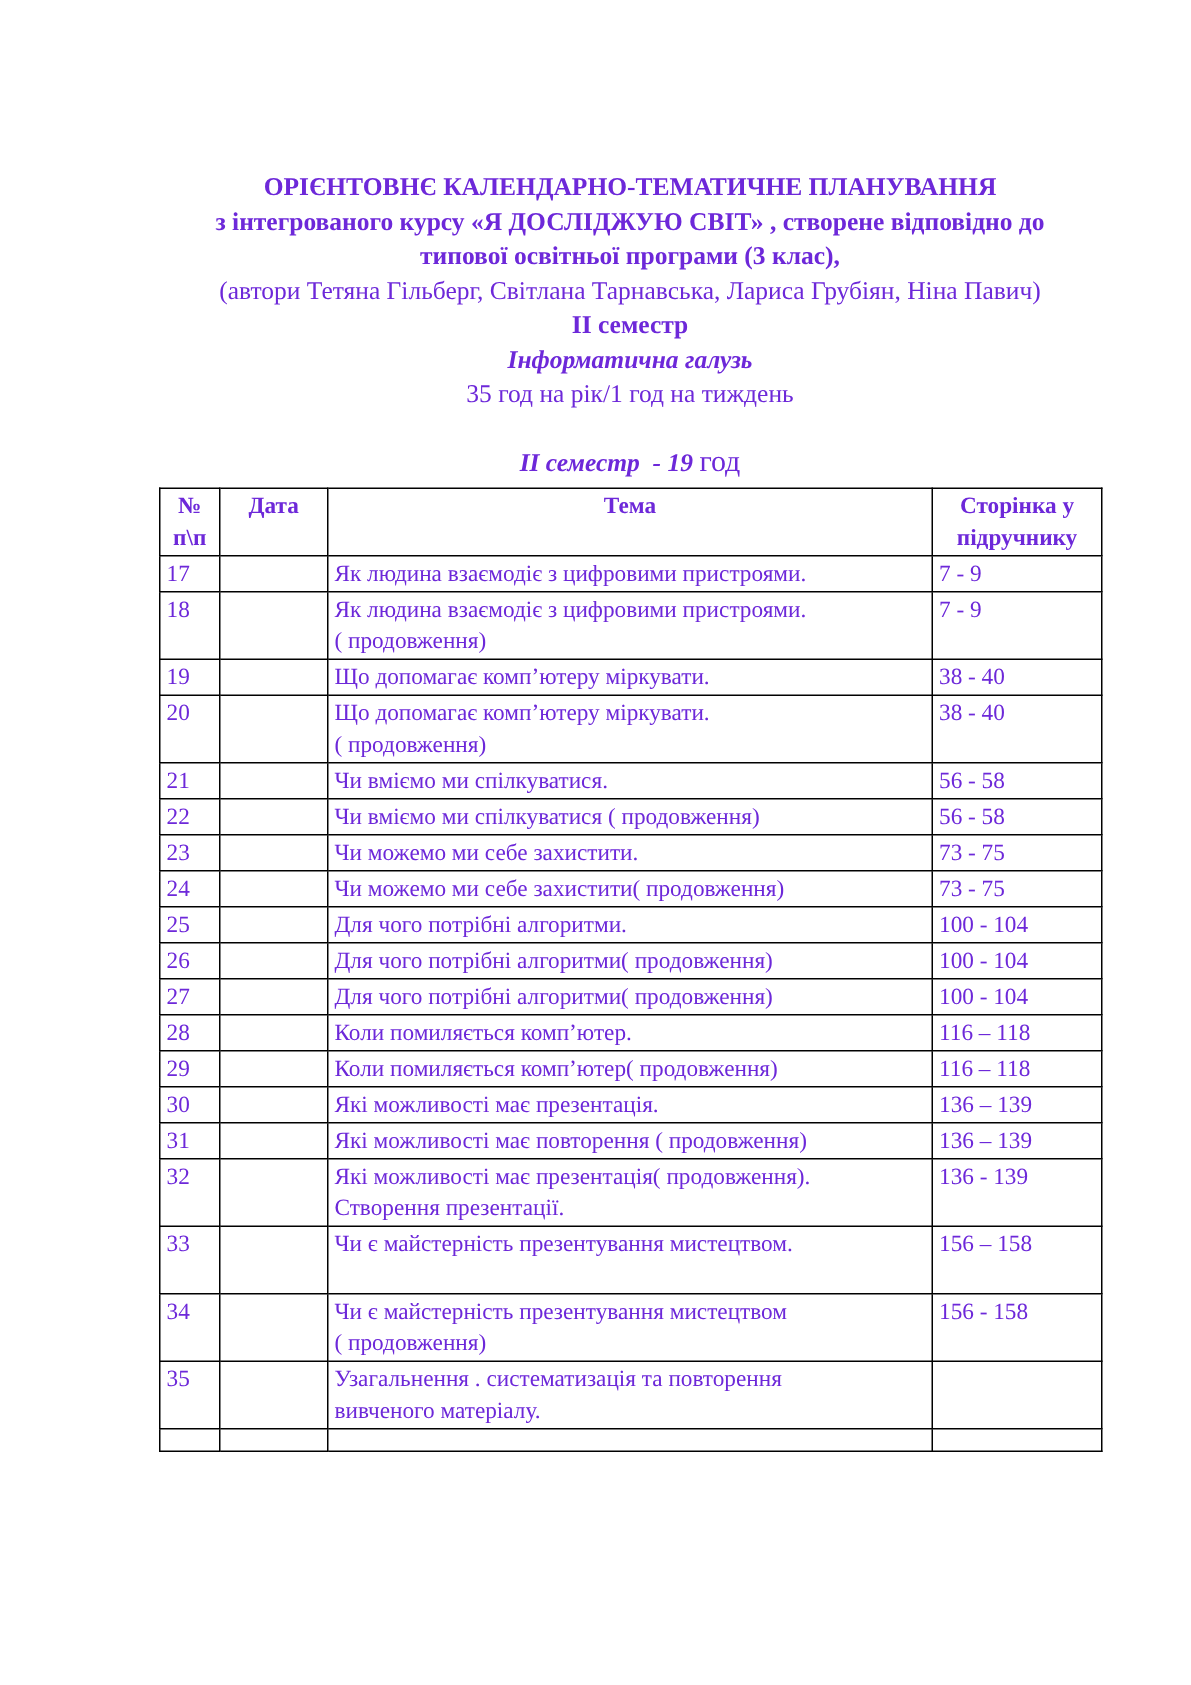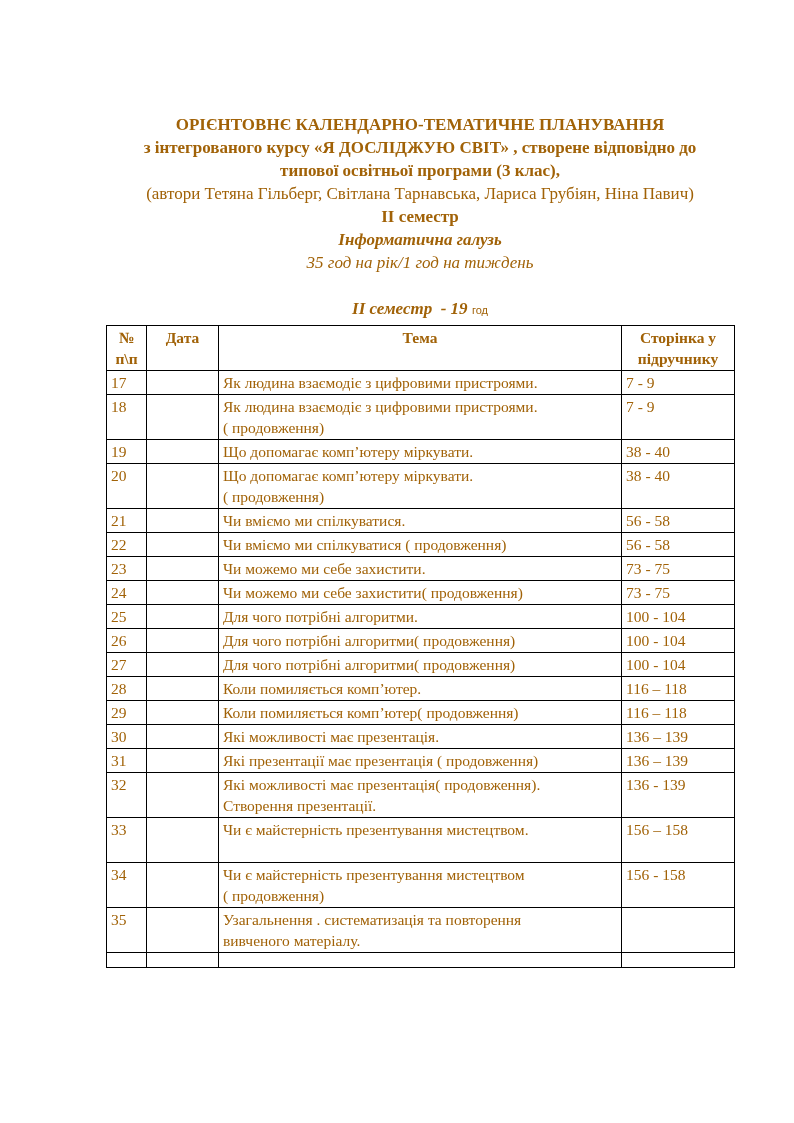--- a/index.html
+++ b/index.html
@@ -6,43 +6,43 @@
   html, body {
     margin: 0;
     padding: 0;
     background: #ffffff;
   }
   .page {
     position: relative;
     width: 794px;
     height: 1123px;
     background: #ffffff;
-    color: #a16207;
+    color: #6d28d9;
     font-family: "Liberation Serif", "DejaVu Serif", serif;
     overflow: hidden;
   }
   .doc-header {
     position: absolute;
     top: 113px;
     left: 78px;
     width: 684px;
     text-align: center;
     font-size: 17px;
     line-height: 23px;
   }
   .h-line { white-space: pre-line; }
   .b  { font-weight: bold; }
-  .i  { font-style: italic; }
+  .i  { }
   .bi { font-weight: bold; font-style: italic; }
   .keep-spaces { white-space: pre; }
   .unit-sans {
-    font-family: Liberation Sans, sans-serif;
+    font-family: Liberation Serif, serif;
     font-weight: normal;
     font-style: normal;
-    font-size: 11px;
+    font-size: 20px;
   }
   table.planning {
     position: absolute;
     top: 325px;
     left: 106px;
     width: 628px;
     border-collapse: collapse;
     table-layout: fixed;
     font-size: 15.5px;
   }
@@ -185,21 +185,21 @@
         </tr>
         <tr>
           <td class="c-num">30</td>
           <td class="c-date"></td>
           <td class="c-theme">Які можливості має презентація.</td>
           <td class="c-pages">136 – 139</td>
         </tr>
         <tr>
           <td class="c-num">31</td>
           <td class="c-date"></td>
-          <td class="c-theme">Які презентації має презентація ( продовження)</td>
+          <td class="c-theme">Які можливості має повторення ( продовження)</td>
           <td class="c-pages">136 – 139</td>
         </tr>
         <tr>
           <td class="c-num">32</td>
           <td class="c-date"></td>
           <td class="c-theme">Які можливості має презентація( продовження).
 Створення презентації.</td>
           <td class="c-pages">136 - 139</td>
         </tr>
         <tr>

